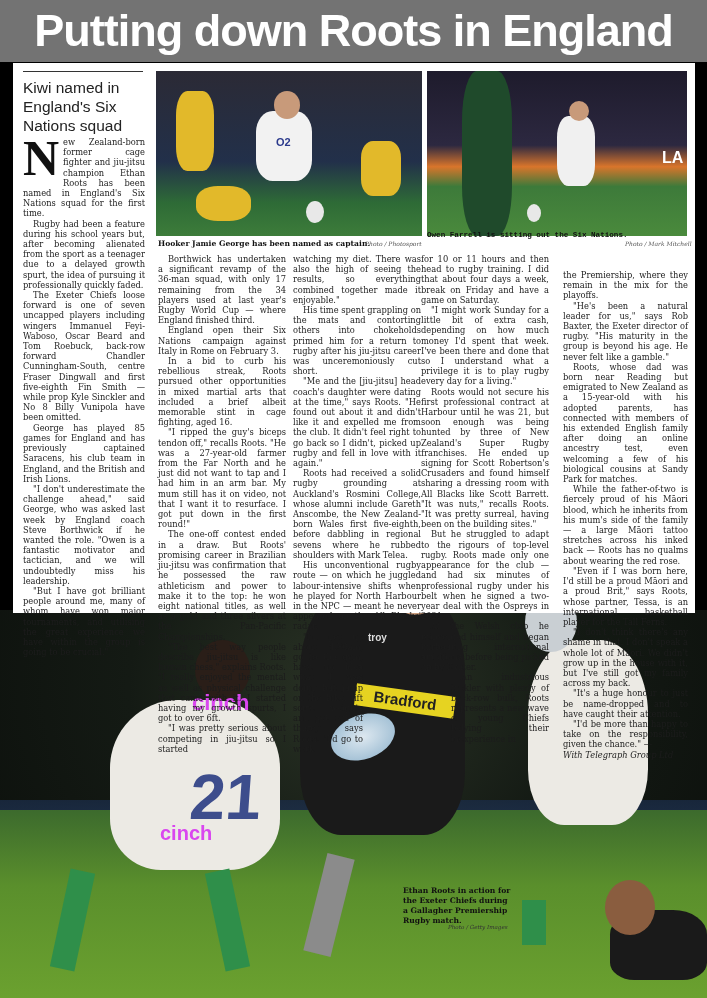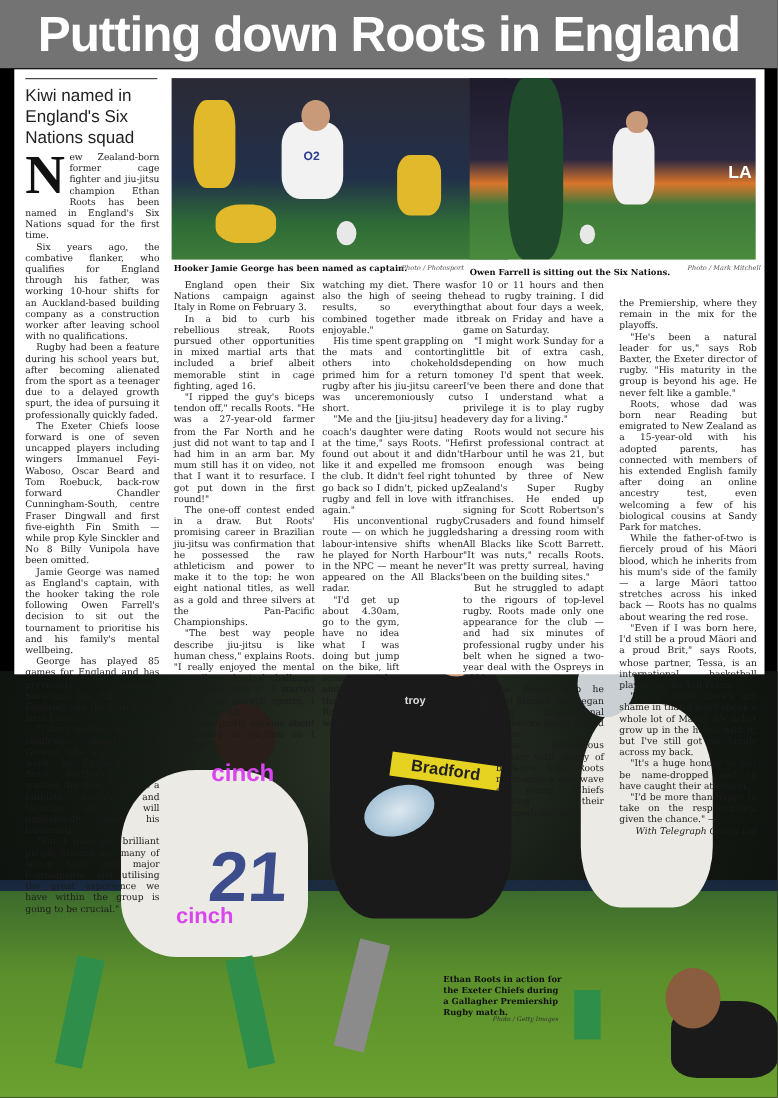--- a/index.html
+++ b/index.html
@@ -18,21 +18,21 @@
   .cinch { position:absolute; font-family:"Liberation Sans",sans-serif; font-weight:bold; color:#d946ef; }
   .bradford { position:absolute; left:355px; top:690px; width:100px; height:22px; background:#e6d321; color:#222; font-family:"Liberation Sans",sans-serif; font-weight:bold; font-size:15px; text-align:center; line-height:22px; transform:rotate(8deg); }
   .ball { position:absolute; left:330px; top:715px; width:66px; height:44px; background:radial-gradient(#dde8f0,#8fb3cc); border-radius:50%; transform:rotate(-20deg); }
 
   .subhead { position:absolute; left:10px; top:8px; width:120px; border-top:1px solid #333; padding-top:6px; font-family:Liberation Sans, sans-serif; font-size:15.5px; line-height:19px; color:#222; }
   .col { position:absolute; font-size:8.3px; line-height:10.2px; color:#1c1c1c; text-align:justify; }
   .col p { margin:0; text-indent:10px; }
   .col p.noind { text-indent:0; }
   .dropcap { float:left; font-family:"Liberation Serif",serif; font-weight:bold; font-size:50px; line-height:40px; margin:1px 4px 0 0; color:#111; }
   .photo { position:absolute; overflow:hidden; }
-  .ph1 { left:143px; top:8px; width:266px; height:165px; background:linear-gradient(#2b2a35,#22304a 55%,#2e6b36 80%,#3d7c3a);padding-left:40px; }
+  .ph1 { left:143px; top:8px; width:266px; height:165px; background:linear-gradient(#2b2a35,#22304a 55%,#2e6b36 80%,#3d7c3a); }
   .ph2 { left:414px; top:8px; width:260px; height:165px; background:linear-gradient(#1e1b2c 0%,#2c2840 45%,#d9752b 58%,#3d7a3a 70%,#4a8a3c); }
   .caption { position:absolute; font-family:"DejaVu Serif",serif; font-weight:bold; font-size:7.6px; color:#111; }
   .credit { position:absolute; font-size:6px; color:#555; font-style:italic; }
   .shape { position:absolute; }
   .hero-cap { position:absolute; left:403px; top:886px; width:112px; font-weight:bold; font-size:7.6px; line-height:10px; color:#111; }
   .hero-credit { position:absolute; left:448px; top:924px; font-size:5.6px; color:#333; font-style:italic; }
 </style>
 </head>
 <body>
 
@@ -83,47 +83,47 @@
   <div class="caption" style="left:145px;top:176px;">Hooker Jamie George has been named as captain.</div>
   <div class="credit" style="left:352px;top:177px;">Photo / Photosport</div>
 
   <div class="photo ph2">
     <div class="shape" style="left:35px;top:0;width:50px;height:165px;background:#1f4a2b;border-radius:30%;"></div>
     <div class="shape" style="left:130px;top:45px;width:38px;height:70px;background:#f0f0f0;border-radius:30%;"></div>
     <div class="shape" style="left:142px;top:30px;width:20px;height:20px;background:#c89a7a;border-radius:50%;"></div>
     <div class="shape" style="left:100px;top:133px;width:14px;height:18px;background:#e8e8e8;border-radius:50%;"></div>
     <div class="shape" style="left:235px;top:78px;font-family:'Liberation Sans',sans-serif;font-size:16px;color:#fff;font-weight:bold;">LA</div>
   </div>
-  <div class="caption" style="left:414px;top:180px;">Owen Farrell is sitting out the Six Nations.</div>
+  <div class="caption" style="left:414px;top:168px;font-family:Liberation Mono, monospace;">Owen Farrell is sitting out the Six Nations.</div>
   <div class="credit" style="left:612px;top:177px;">Photo / Mark Mitchell</div>
 
   <div class="col" style="left:10px;top:74px;width:122px;">
     <p class="noind"><span class="dropcap">N</span><span>ew Zealand-born former cage fighter and jiu-jitsu champion Ethan Roots has been named in England's Six Nations squad for the first time.</span></p>
-    <p>Six years ago, the combative flanker, who qualifies for England through his father, was working 10-hour shifts for an Auckland-based building company as a construction worker after leaving school with no qualifications.</p>
     <p>Rugby had been a feature during his school years but, after becoming alienated from the sport as a teenager due to a delayed growth spurt, the idea of pursuing it professionally quickly faded.</p>
     <p>The Exeter Chiefs loose forward is one of seven uncapped players including wingers Immanuel Feyi-Waboso, Oscar Beard and Tom Roebuck, back-row forward Chandler Cunningham-South, centre Fraser Dingwall and first five-eighth Fin Smith — while prop Kyle Sinckler and No 8 Billy Vunipola have been omitted.</p>
-    <p>Jamie George was named as England's captain, with the hooker taking the role following Owen Farrell's decision to sit out the tournament to prioritise his and his family's mental wellbeing.</p>
     <p>George has played 85 games for England and has previously captained Saracens, his club team in England, and the British and Irish Lions.</p>
     <p>"I don't underestimate the challenge ahead," said George, who was asked last week by England coach Steve Borthwick if he wanted the role. "Owen is a fantastic motivator and tactician, and we will undoubtedly miss his leadership.</p>
     <p>"But I have got brilliant people around me, many of whom have won major tournaments, and utilising the great experience we have within the group is going to be crucial."</p>
   </div>
 
   <div class="col" style="left:145px;top:191px;width:128px;">
+    <p>Borthwick has undertaken a significant revamp of the 36-man squad, with only 17 remaining from the 34 players used at last year's Rugby World Cup — where England finished third.</p>
     <p>England open their Six Nations campaign against Italy in Rome on February 3.</p>
     <p>In a bid to curb his rebellious streak, Roots pursued other opportunities in mixed martial arts that included a brief albeit memorable stint in cage fighting, aged 16.</p>
     <p>"I ripped the guy's biceps tendon off," recalls Roots. "He was a 27-year-old farmer from the Far North and he just did not want to tap and I had him in an arm bar. My mum still has it on video, not that I want it to resurface. I got put down in the first round!"</p>
     <p>The one-off contest ended in a draw. But Roots' promising career in Brazilian jiu-jitsu was confirmation that he possessed the raw athleticism and power to make it to the top: he won eight national titles, as well as a gold and three silvers at the Pan-Pacific Championships.</p>
     <p>"The best way people describe jiu-jitsu is like human chess," explains Roots. "I really enjoyed the mental as well as physical challenge that came with it. I started having my growth spurts, I got to over 6ft.</p>
     <p>"I was pretty serious about competing in jiu-jitsu so I started</p>
   </div>
 
   <div class="col" style="left:280px;top:191px;width:128px;">
     <p class="noind">watching my diet. There was also the high of seeing the results, so everything combined together made it enjoyable."</p>
     <p>His time spent grappling on the mats and contorting others into chokeholds primed him for a return to rugby after his jiu-jitsu career was unceremoniously cut short.</p>
     <p>"Me and the [jiu-jitsu] head coach's daughter were dating at the time," says Roots. "He found out about it and didn't like it and expelled me from the club. It didn't feel right to go back so I didn't, picked up rugby and fell in love with it again."</p>
+    <p>Roots had received a solid rugby grounding at Auckland's Rosmini College, whose alumni include Gareth Anscombe, the New Zealand-born Wales first five-eighth, before dabbling in regional sevens where he rubbed shoulders with Mark Telea.</p>
     <p>His unconventional rugby route — on which he juggled labour-intensive shifts when he played for North Harbour in the NPC — meant he never appeared on the All Blacks' radar.</p>
     <p style="width:70px;">"I'd get up about 4.30am, go to the gym, have no idea what I was doing but jump on the bike, lift some weights and get out of there," says Roots. "I'd go to work</p>
   </div>
 
   <div class="col" style="left:408px;top:191px;width:128px;">
     <p class="noind">for 10 or 11 hours and then head to rugby training. I did that about four days a week, break on Friday and have a game on Saturday.</p>
     <p>"I might work Sunday for a little bit of extra cash, depending on how much money I'd spent that week. I've been there and done that so I understand what a privilege it is to play rugby every day for a living."</p>
     <p>Roots would not secure his first professional contract at Harbour until he was 21, but soon enough was being hunted by three of New Zealand's Super Rugby franchises. He ended up signing for Scott Robertson's Crusaders and found himself sharing a dressing room with All Blacks like Scott Barrett. "It was nuts," recalls Roots. "It was pretty surreal, having been on the building sites."</p>
     <p>But he struggled to adapt to the rigours of top-level rugby. Roots made only one appearance for the club — and had six minutes of professional rugby under his belt when he signed a two-year deal with the Ospreys in 2021.</p>
     <p>At the Welsh club he reinvented himself and began harbouring international ambitions before being picked up by Exeter.</p>
@@ -132,15 +132,15 @@
 
   <div class="col" style="left:550px;top:191px;width:125px;margin-top:16px;">
     <p class="noind">the Premiership, where they remain in the mix for the playoffs.</p>
     <p>"He's been a natural leader for us," says Rob Baxter, the Exeter director of rugby. "His maturity in the group is beyond his age. He never felt like a gamble."</p>
     <p>Roots, whose dad was born near Reading but emigrated to New Zealand as a 15-year-old with his adopted parents, has connected with members of his extended English family after doing an online ancestry test, even welcoming a few of his biological cousins at Sandy Park for matches.</p>
     <p>While the father-of-two is fiercely proud of his Māori blood, which he inherits from his mum's side of the family — a large Māori tattoo stretches across his inked back — Roots has no qualms about wearing the red rose.</p>
     <p>"Even if I was born here, I'd still be a proud Māori and a proud Brit," says Roots, whose partner, Tessa, is an international basketball player for the Tall Ferns.</p>
     <p>"I don't think there's any shame in that. I don't speak a whole lot of Māori. We didn't grow up in the house with it, but I've still got my family across my back.</p>
     <p>"It's a huge honour to just be name-dropped and to have caught their attention.</p>
     <p>"I'd be more than happy to take on the responsibility, given the chance." —</p>
-    <p class="noind" style="text-align:right;font-style:italic;">With Telegraph Group Ltd</p>
+    <p class="noind" style="font-style:italic;">With Telegraph Group Ltd</p>
   </div>
 </div>
 
 </body></html>

